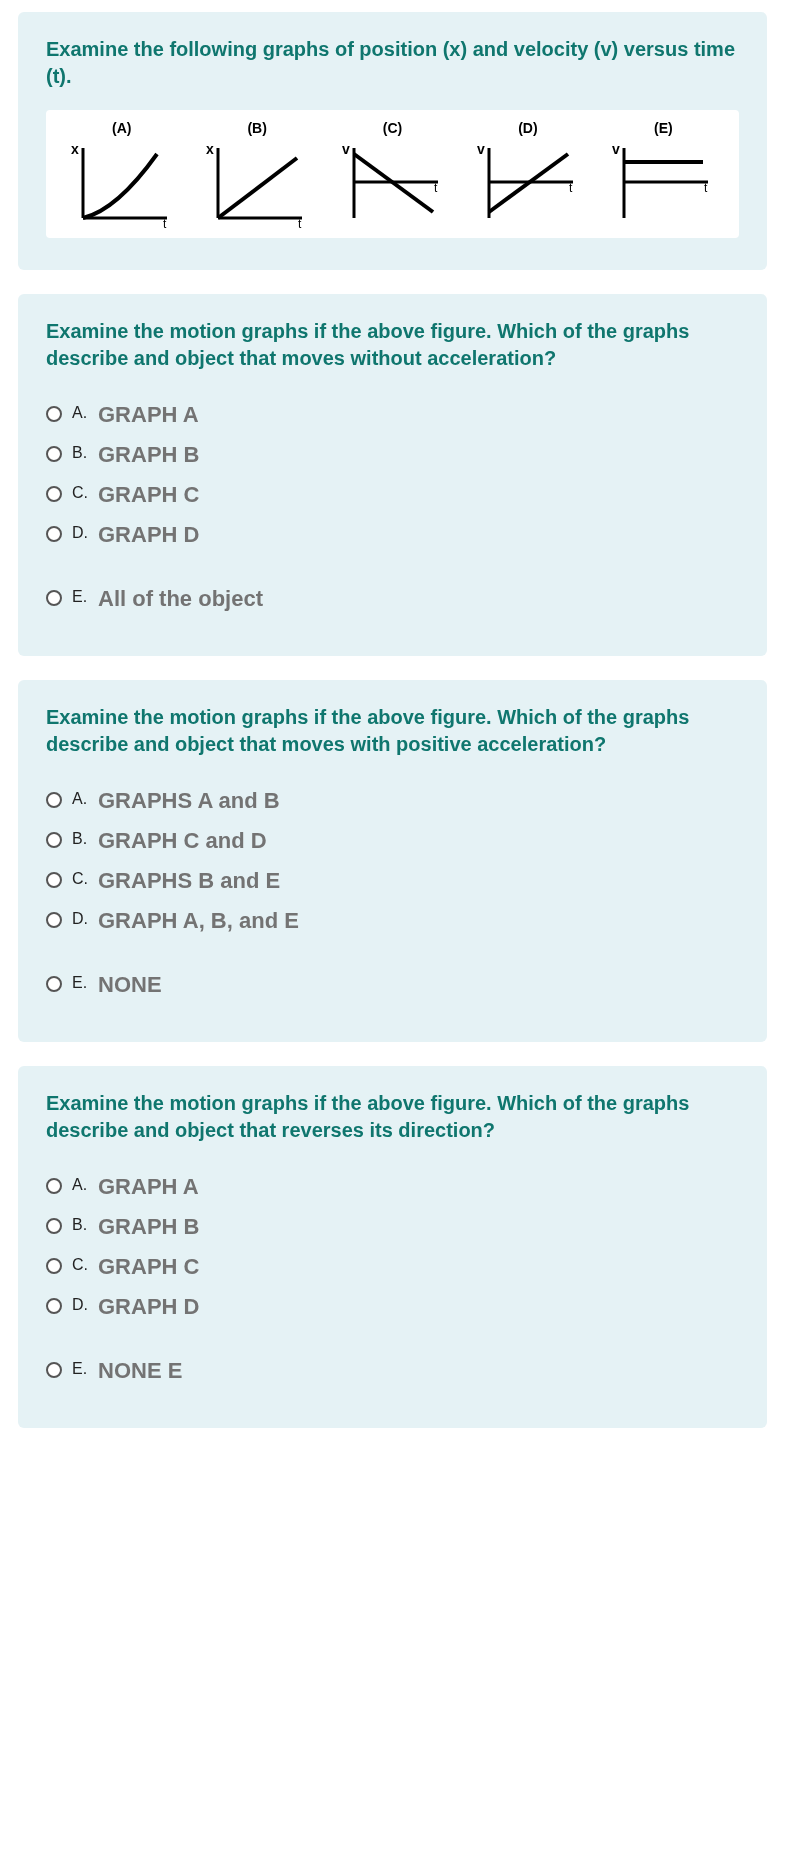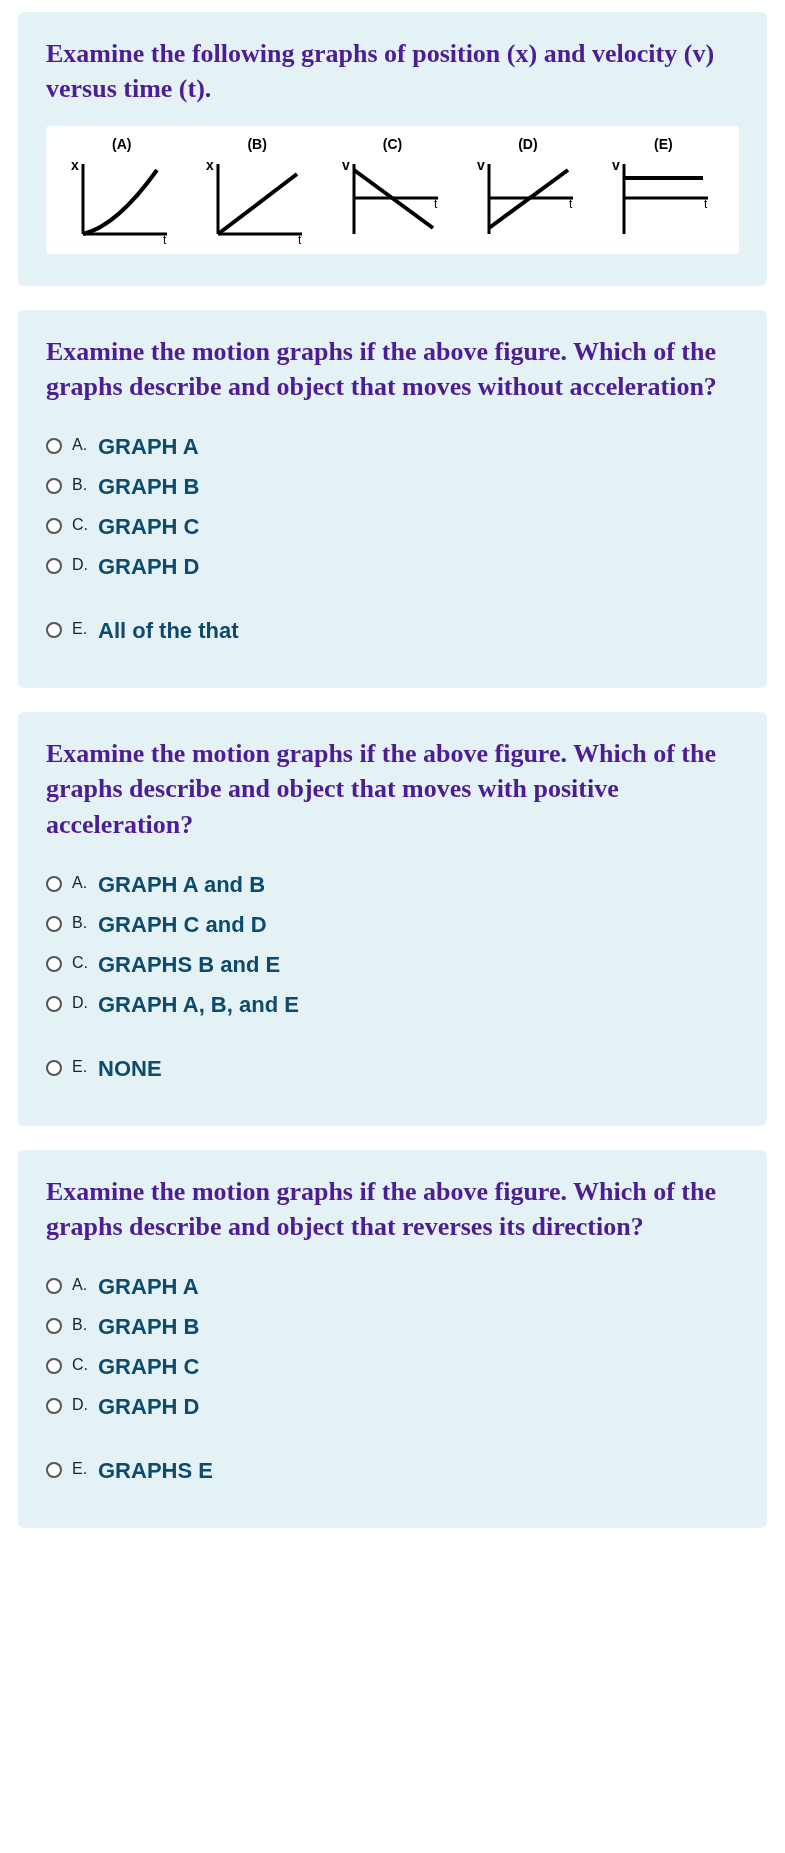--- a/index.html
+++ b/index.html
@@ -8,26 +8,25 @@
     background: #ffffff;
     width: 785px;
   }
   .card {
     background: #e5f2f5;
     border-radius: 6px;
     margin: 12px 18px 24px 18px;
     padding: 24px 28px 32px 28px;
   }
   .question-text {
-    font-size: 26px;
+    font-size: 20px;
     font-weight: 700;
-    color: #4c1d95;
+    color: #0f766e;
     line-height: 1.35;
     margin-bottom: 18px;
-    font-family: Liberation Serif, serif;
   }
   .graph-panel {
     background: #ffffff;
     border-radius: 4px;
     padding: 10px 8px 8px 8px;
     margin-top: 20px;
     display: flex;
     justify-content: space-between;
     align-items: flex-start;
   }
@@ -66,21 +65,21 @@
     font-size: 16px;
     font-weight: 400;
     color: #222;
     width: 24px;
     flex-shrink: 0;
     padding-top: 2px;
   }
   .opt-text {
     font-size: 22px;
     font-weight: 700;
-    color: #0c4a6e;
+    color: #737373;
     padding-left: 2px;
   }
 </style>
 </head>
 <body>
 
 <div class="card">
   <div class="question-text">Examine the following graphs of position (x) and velocity (v) versus time (t).</div>
   <div class="graph-panel">
 
@@ -161,32 +160,32 @@
       <span class="opt-text">GRAPH C</span>
     </div>
     <div class="option">
       <span class="radio"></span>
       <span class="opt-letter">D.</span>
       <span class="opt-text">GRAPH D</span>
     </div>
     <div class="option gap-above">
       <span class="radio"></span>
       <span class="opt-letter">E.</span>
-      <span class="opt-text">All of the that</span>
+      <span class="opt-text">All of the object</span>
     </div>
   </div>
 </div>
 
 <div class="card">
   <div class="question-text">Examine the motion graphs if the above figure. Which of the graphs describe and object that moves with positive acceleration?</div>
   <div class="options">
     <div class="option">
       <span class="radio"></span>
       <span class="opt-letter">A.</span>
-      <span class="opt-text">GRAPH A and B</span>
+      <span class="opt-text">GRAPHS A and B</span>
     </div>
     <div class="option">
       <span class="radio"></span>
       <span class="opt-letter">B.</span>
       <span class="opt-text">GRAPH C and D</span>
     </div>
     <div class="option">
       <span class="radio"></span>
       <span class="opt-letter">C.</span>
       <span class="opt-text">GRAPHS B and E</span>
@@ -223,16 +222,16 @@
       <span class="opt-text">GRAPH C</span>
     </div>
     <div class="option">
       <span class="radio"></span>
       <span class="opt-letter">D.</span>
       <span class="opt-text">GRAPH D</span>
     </div>
     <div class="option gap-above">
       <span class="radio"></span>
       <span class="opt-letter">E.</span>
-      <span class="opt-text">GRAPHS E</span>
+      <span class="opt-text">NONE E</span>
     </div>
   </div>
 </div>
 
 </body></html>

